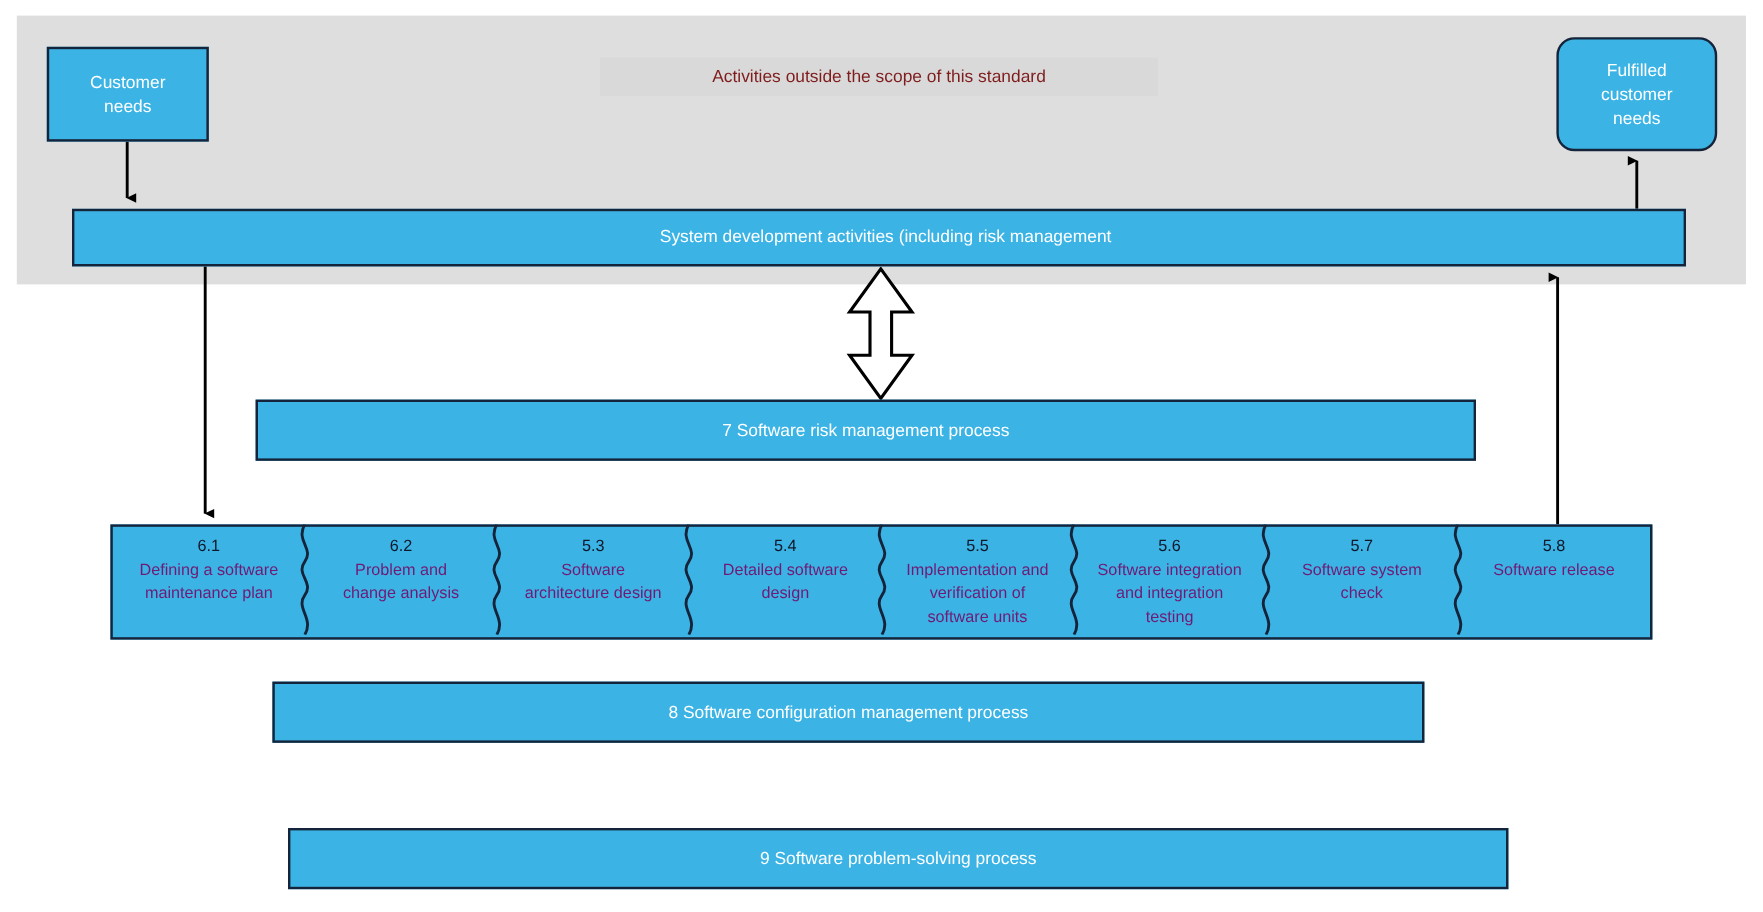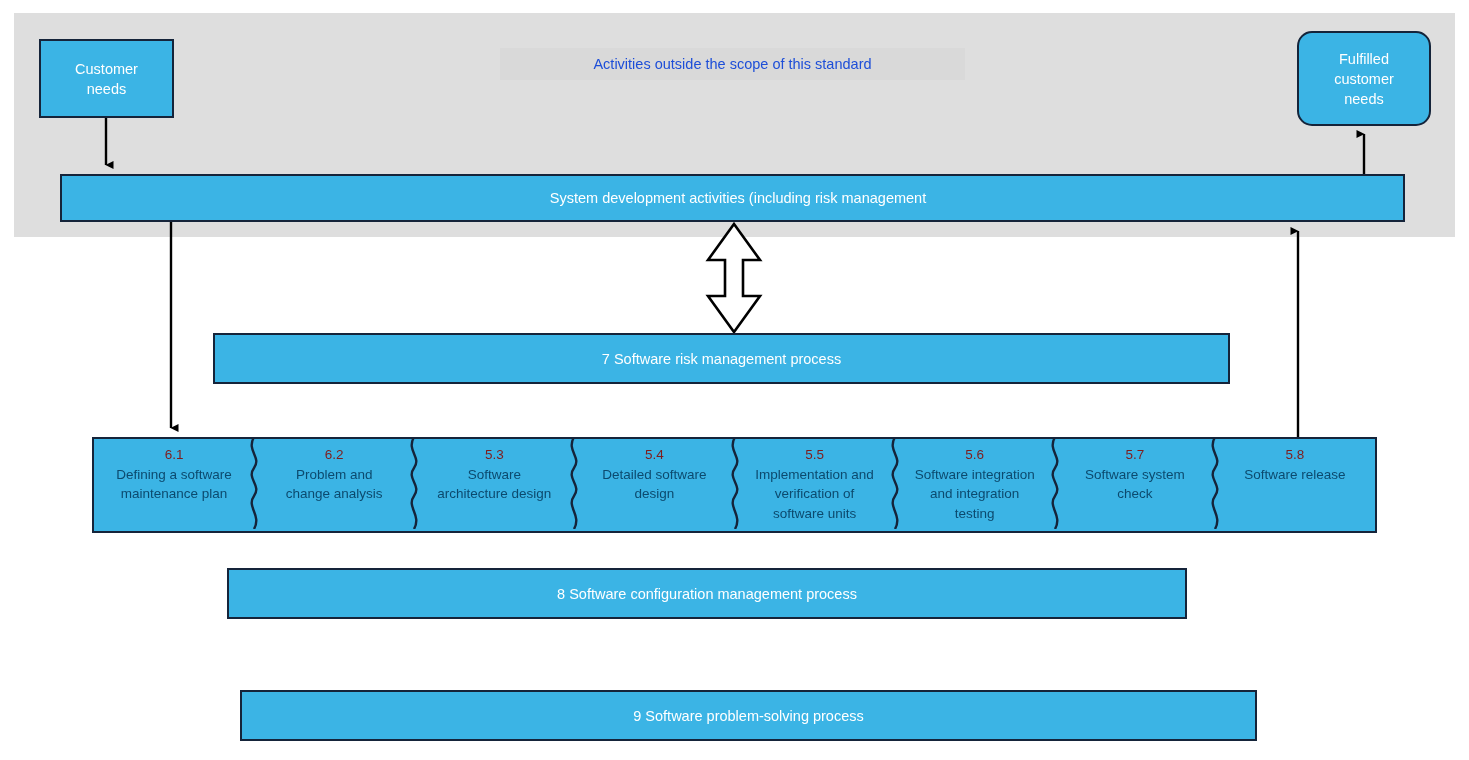--- a/index.html
+++ b/index.html
@@ -29,21 +29,21 @@
   }
   .scope-caption {
     position: absolute;
     left: 500px;
     top: 48px;
     width: 465px;
     height: 32px;
     line-height: 32px;
     text-align: center;
     font-size: 14.5px;
-    color: #1d4ed8;
+    color: #7f1d1d;
     background: #d9d9d9;
     white-space: nowrap;
   }
 
   
   .bluebox {
     position: absolute;
     background: #3bb4e5;
     border: 2px solid #15243a;
     box-sizing: border-box;
@@ -116,25 +116,25 @@
     justify-content: flex-start;
     padding-top: 6px;
     box-sizing: border-box;
     color: #ffffff;
     text-align: center;
     font-size: 13.5px;
     line-height: 1.45;
   }
   .chain-num {
     font-size: 13.5px;
-    color: #7f1d1d;
+    color: #0f172a;
   }
   .chain-label {
     font-size: 13.5px;
-    color: #0c4a6e;
+    color: #701a75;
     padding: 0 2px;
     white-space: pre-line;
   }
   .chain-sep {
     position: absolute;
     right: -9px;
     top: -2px;
     width: 18px;
     height: 92px;
     pointer-events: none;

